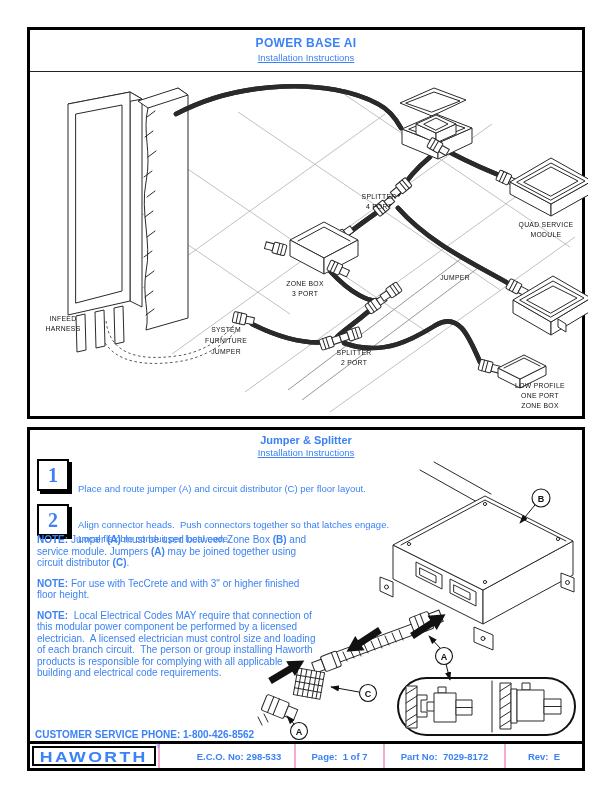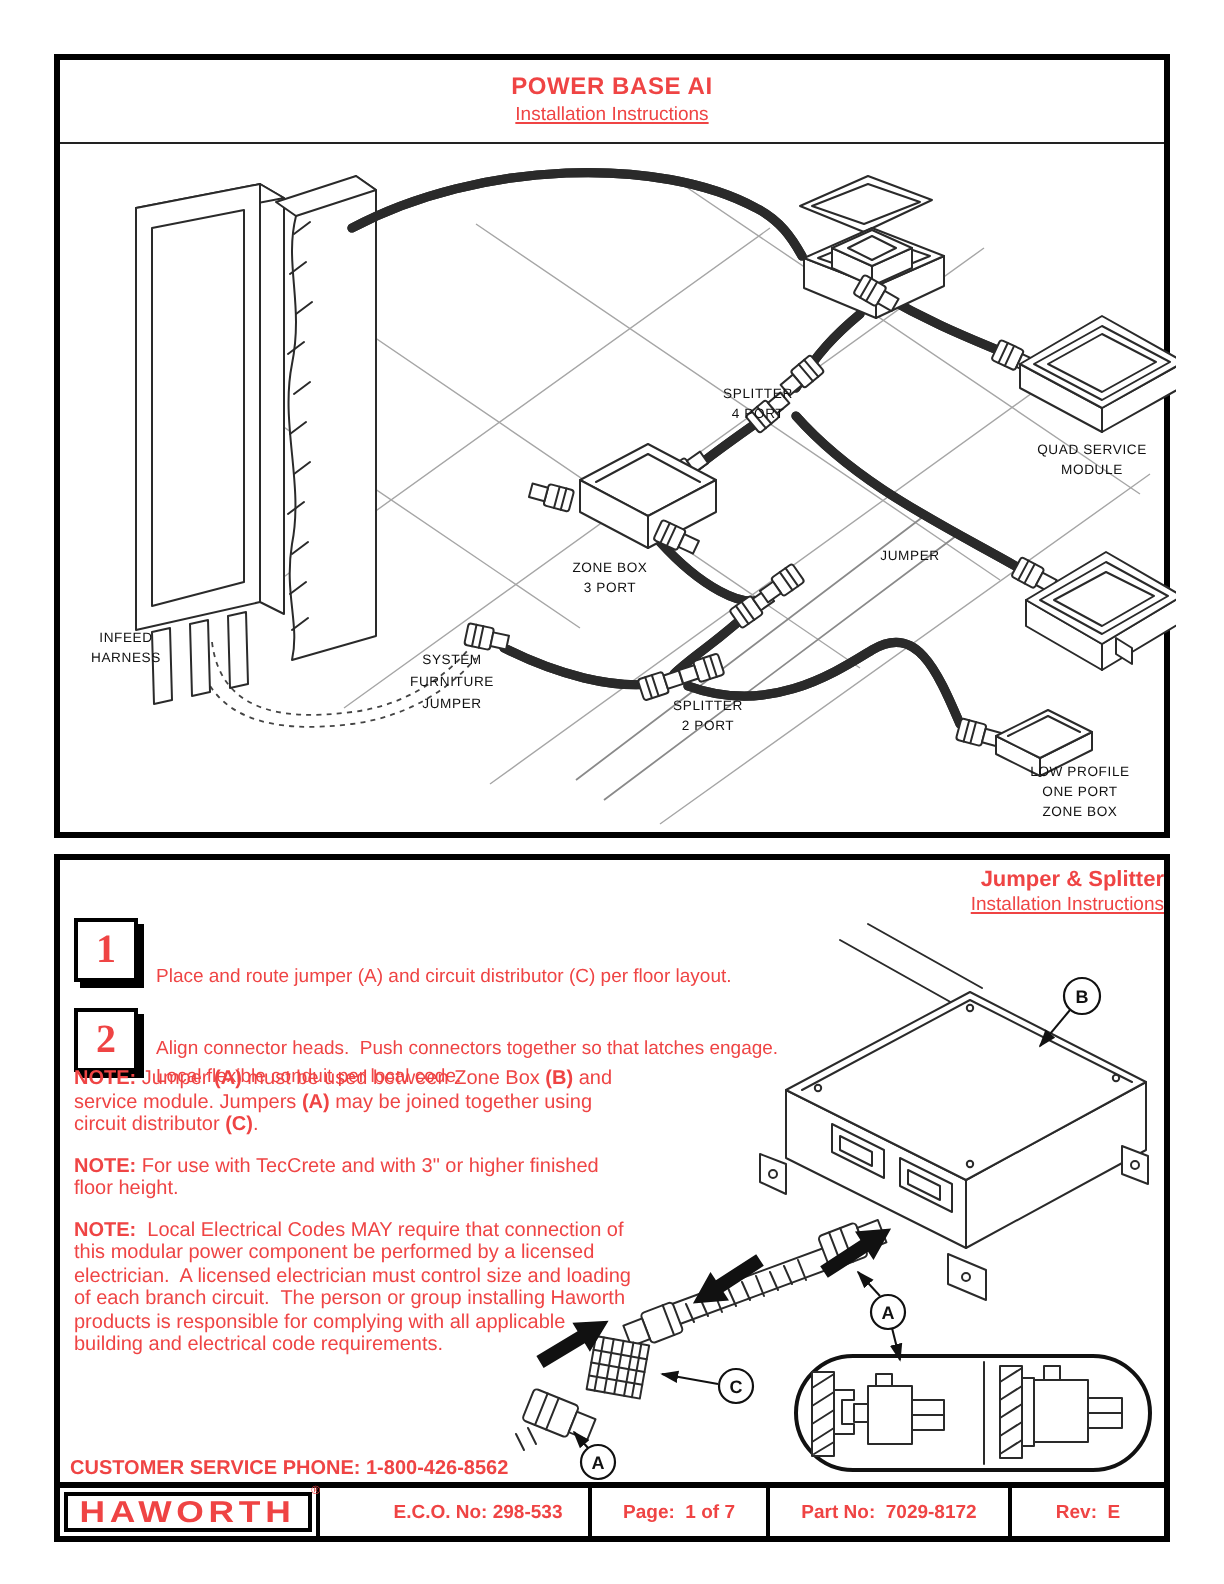--- a/index.html
+++ b/index.html
@@ -1,38 +1,38 @@
 <!DOCTYPE html>
 <html><head>
 <meta charset="utf-8">
 <style>
   html,body{margin:0;padding:0;background:#fff;}
-  .page{position:relative;width:612px;height:792px;background:#fff;font-family:"Liberation Sans",sans-serif;color:#ef4444;overflow:hidden;}
+  .page{position:relative;width:612px;height:792px;background:#fff;font-family:"Liberation Sans",sans-serif;color:#3b82f6;overflow:hidden;}
   .box{position:absolute;box-sizing:border-box;border:3px solid #000;background:#fff;}
   .sec1{left:27px;top:27px;width:558px;height:392px;}
   .sec2{left:27px;top:427px;width:558px;height:344px;}
   .titlebar{height:42px;border-bottom:1px solid #222;text-align:center;padding-top:6px;box-sizing:border-box;}
   .t1{font-size:12px;font-weight:bold;letter-spacing:.3px;}
   .t2{font-size:9.5px;text-decoration:underline;margin-top:2px;}
   .diag1{position:absolute;left:0;top:42px;}
   .diag2{position:absolute;left:0;top:0;}
-  .s2head{position:absolute;top:4px;left:0;width:100%;text-align:right;z-index:3;}
+  .s2head{position:absolute;top:4px;left:0;width:100%;text-align:center;z-index:3;}
   .s2t1{font-size:11px;font-weight:bold;}
   .s2t2{font-size:9.5px;text-decoration:underline;margin-top:1px;}
   .numbox{position:absolute;width:28px;height:28px;border:2px solid #000;box-shadow:3px 3px 0 #000;background:#fff;display:flex;align-items:center;justify-content:center;font:600 20px "Liberation Serif",serif;z-index:3;}
   .nb1{left:7px;top:29px;}
   .nb2{left:7px;top:74px;}
   .steptext{position:absolute;left:48px;width:478px;font-size:9.5px;font-weight:normal;line-height:12px;white-space:pre-wrap;z-index:3;}
   .st1{top:29px;}
   .st2{top:79px;}
   .notes{position:absolute;left:7px;top:104px;width:282px;font-size:10px;line-height:11.5px;z-index:3;}
   .notes p{margin:0 0 9px 0;white-space:pre-wrap;}
   .csphone{position:absolute;left:5px;bottom:28px;font-size:10px;font-weight:bold;z-index:3;}
   .footrow{position:absolute;left:0;right:0;bottom:0;height:24px;border-top:3px solid #000;display:flex;background:#fff;z-index:4;}
-  .fcell{border-right:2px solid #000000;display:flex;align-items:center;justify-content:center;font-weight:bold;font-size:9.5px;box-sizing:border-box;white-space:pre;}
+  .fcell{border-right:2px solid #f9a8d4;display:flex;align-items:center;justify-content:center;font-weight:bold;font-size:9.5px;box-sizing:border-box;white-space:pre;}
   .fcell:last-child{border-right:none;}
   .fb{width:130px;position:relative;padding:2px;}
   .fe{width:112px;margin-left:24px;}.fp{width:89px;}.fn{width:121px;}.fr{flex:1;}
   .logobox{border:2px solid #000;height:100%;width:100%;display:flex;align-items:center;justify-content:center;box-sizing:border-box;overflow:visible;}
   .logotxt{font-size:15px;font-weight:600;letter-spacing:2px;transform:scaleX(1.18);white-space:nowrap;}
   .reg{position:absolute;right:-2px;top:-1px;font-size:6px;font-weight:normal;}
   
   .wf{fill:#fff;stroke:#2a2a2a;stroke-width:1;stroke-linejoin:round;}
   .ln{fill:none;stroke:#2a2a2a;stroke-width:1;stroke-linejoin:round;stroke-linecap:round;}
   .co{fill:none;stroke:#2a2a2a;stroke-width:4.6;stroke-linecap:round;}

